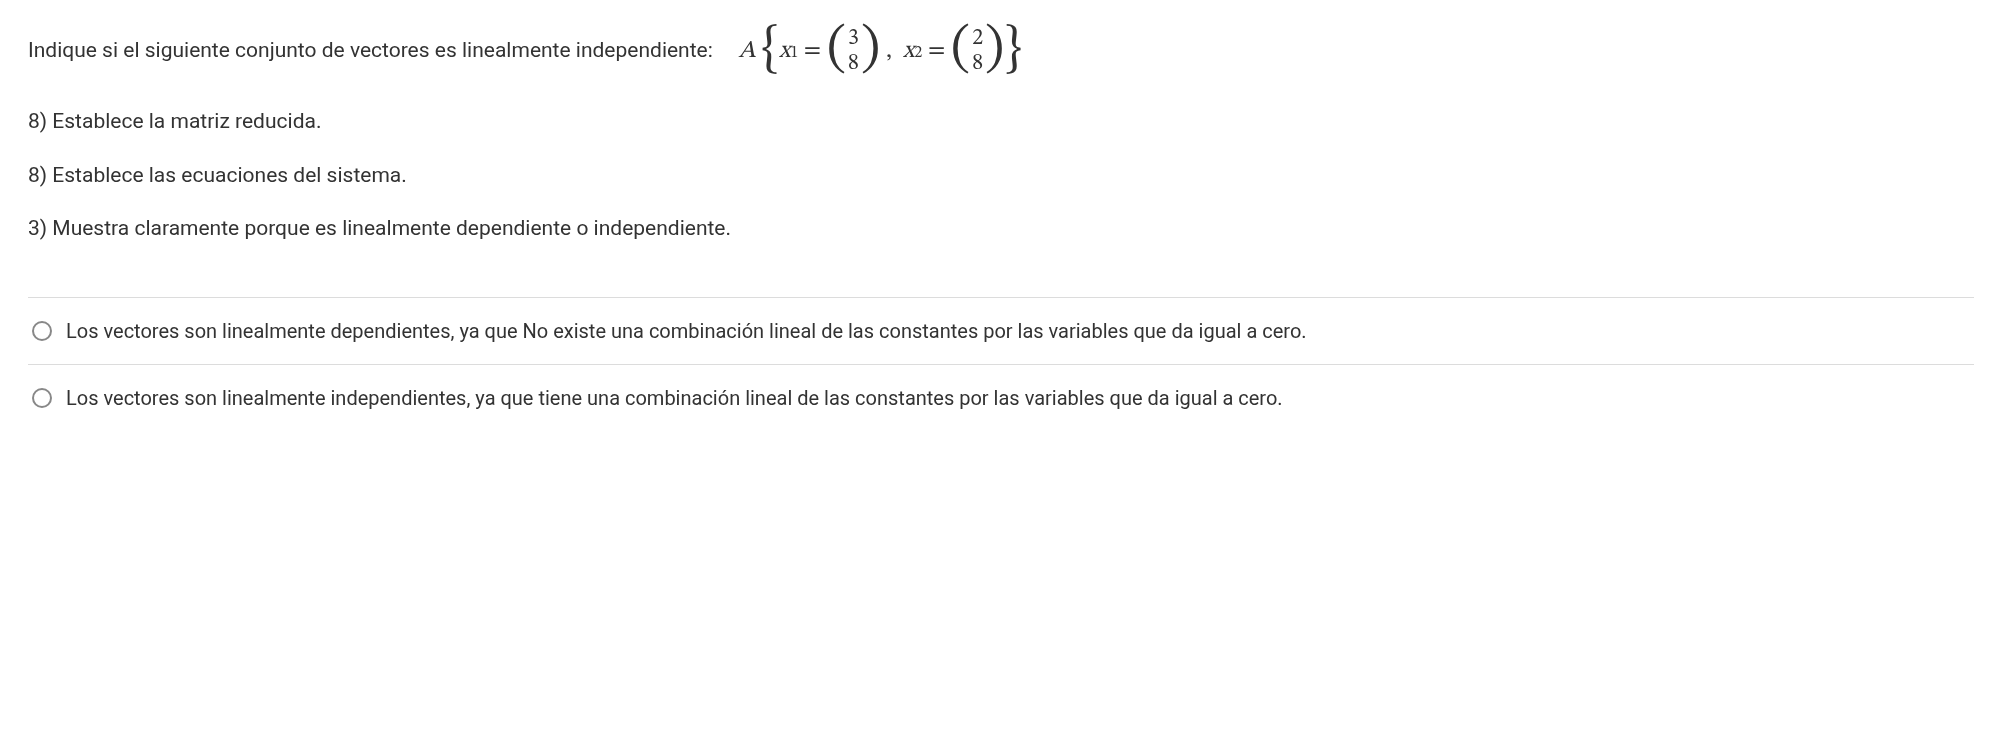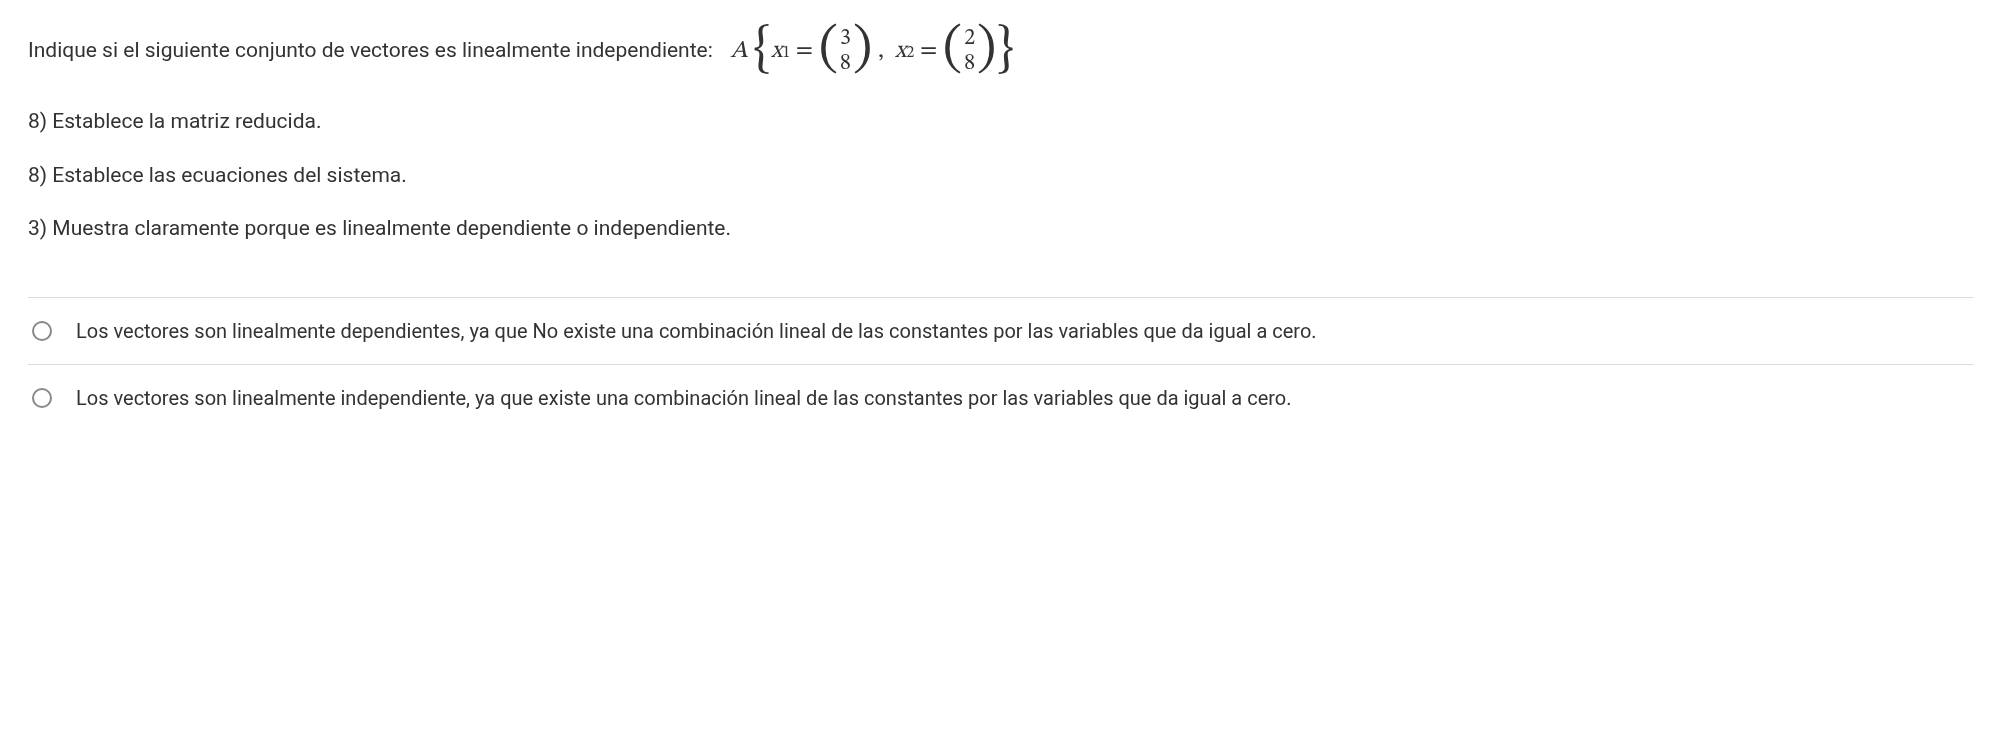--- a/index.html
+++ b/index.html
@@ -10,21 +10,21 @@
     padding: 24px 28px;
     font-size: 21px;
     line-height: 1.5;
     width: 2002px;
   }
   .question-line {
     display: flex;
     align-items: center;
     flex-wrap: wrap;
     margin-bottom: 28px;
-    gap: 12px;
+    gap: 20px;
   }
   .math {
     font-family: "Cambria Math", "STIX Two Math", "Latin Modern Math", serif;
     font-size: 24px;
     display: inline-flex;
     align-items: center;
   }
   .math .sub { font-size: 0.65em; vertical-align: sub; position: relative; top: 3px; }
   .brace { font-size: 54px; line-height: 1; position: relative; top: -2px; }
   .paren { font-size: 54px; line-height: 1; position: relative; top: -2px; }
@@ -35,21 +35,21 @@
     line-height: 1.15;
     font-size: 22px;
     padding: 0 2px;
   }
   .subq { margin-bottom: 22px; }
   .spacer { height: 30px; }
   .options { border-top: 1px solid #dcdcdc; }
   .option {
     display: flex;
     align-items: center;
-    gap: 24px;
+    gap: 14px;
     padding: 18px 8px 18px 4px;
     border-bottom: 1px solid #dcdcdc;
     font-size: 20px;
     color: #333333;
   }
   .radio {
     width: 20px;
     height: 20px;
     border: 2px solid #888888;
     border-radius: 50%;
@@ -93,15 +93,15 @@
 
 <div class="spacer"></div>
 
 <div class="options">
   <div class="option">
     <span class="radio"></span>
     <span>Los vectores son linealmente dependientes, ya que No existe una combinación lineal de las constantes por las variables que da igual a cero.</span>
   </div>
   <div class="option">
     <span class="radio"></span>
-    <span>Los vectores son linealmente independiente, ya que existe una combinación lineal de las constantes por las variables que da igual a cero.</span>
+    <span>Los vectores son linealmente independientes, ya que tiene una combinación lineal de las constantes por las variables que da igual a cero.</span>
   </div>
 </div>
 
 </body></html>

